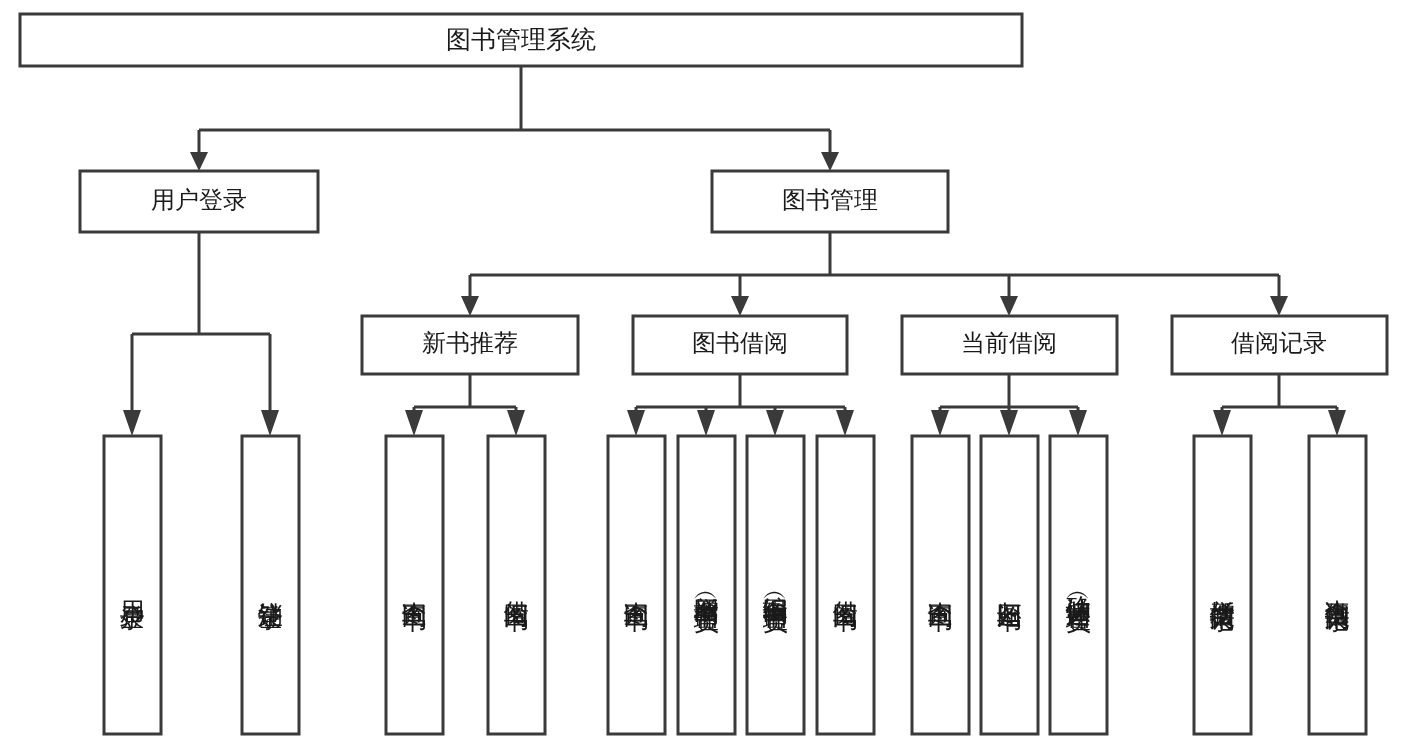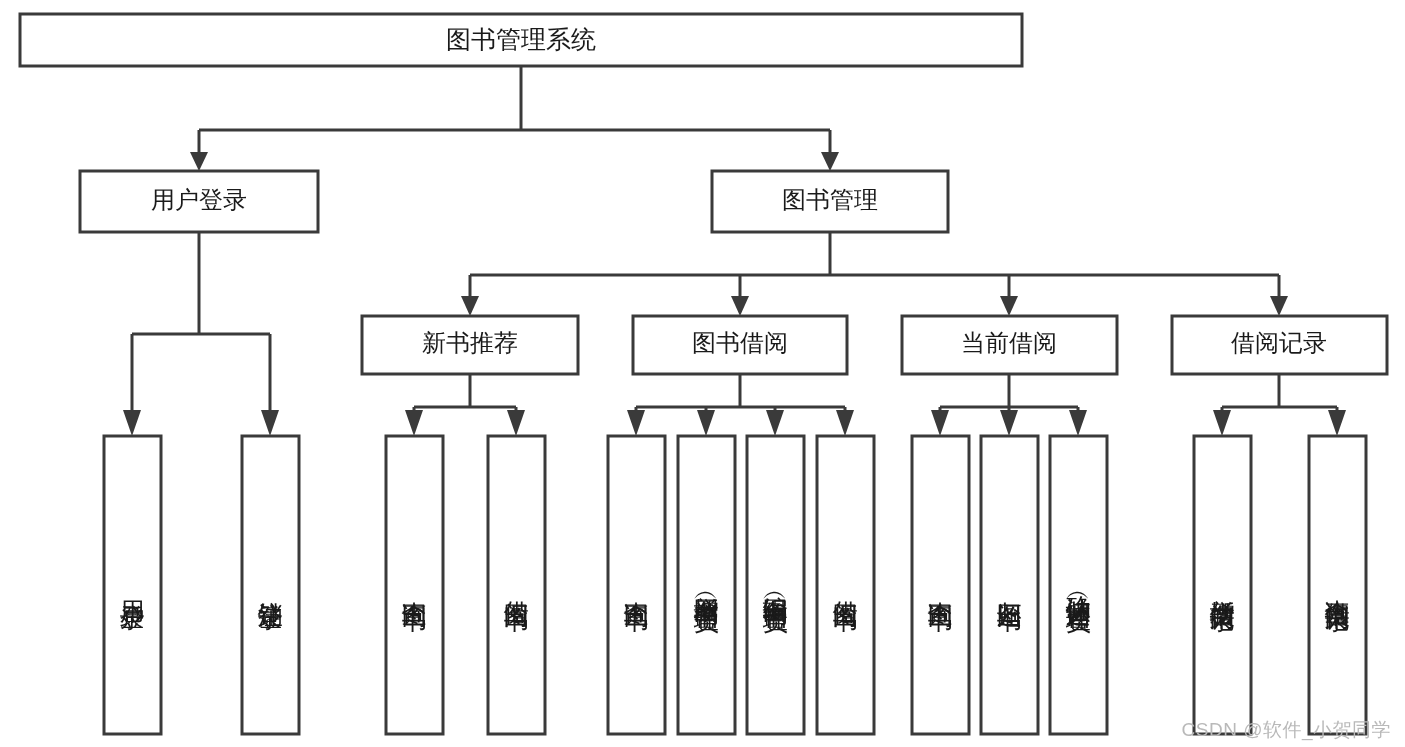--- a/index.html
+++ b/index.html
@@ -211,14 +211,13 @@
   <div class="leaf-label" style="left:747px; top:436px; width:57px; height:298px;">编辑图书（管理员）</div>
   <div class="leaf-label" style="left:817px; top:436px; width:57px; height:298px;">借阅图书</div>
 
   <div class="leaf-label" style="left:912px; top:436px; width:57px; height:298px;">查询图书</div>
   <div class="leaf-label" style="left:981px; top:436px; width:57px; height:298px;">归还图书</div>
   <div class="leaf-label" style="left:1050px; top:436px; width:57px; height:298px;">确认归还（管理员）</div>
 
   <div class="leaf-label" style="left:1194px; top:436px; width:57px; height:298px;">新增借阅记录</div>
   <div class="leaf-label" style="left:1309px; top:436px; width:57px; height:298px;">查询借阅记录</div>
 
-  <div class="watermark">CSDN @软件_小贺同学</div>
 </div>
 
 </body></html>

